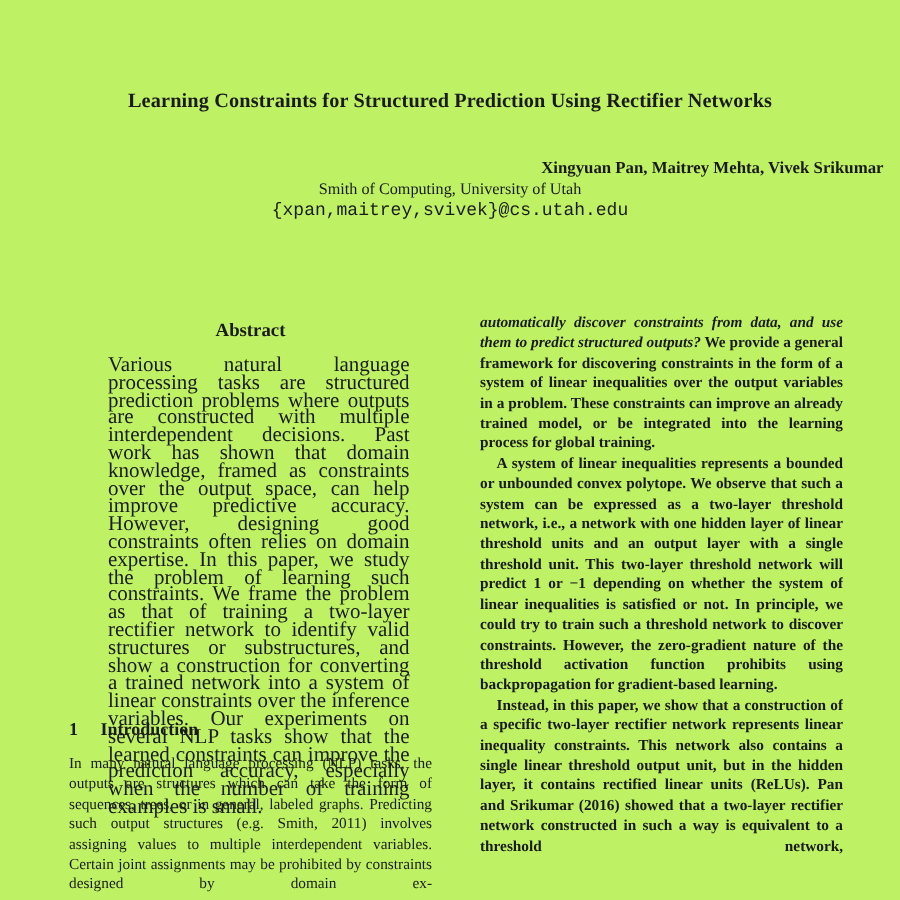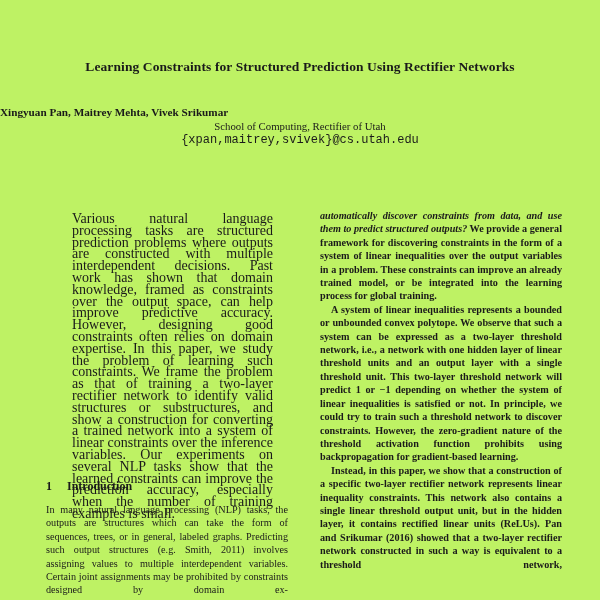--- a/index.html
+++ b/index.html
@@ -18,21 +18,21 @@
   }
   .paper-title {
     position: absolute; top: 59px; left: 20px; width: 560px;
     text-align: center;
     font-size: 13.5px; font-weight: bold;
     margin: 0;
     letter-spacing: 0.1px;
   }
   .authors {
     position: absolute; top: 106px; left: 0; width: 589px;
-    text-align: left;
+    text-align: right;
     font-size: 11.2px; font-weight: bold;
   }
   .affiliation {
     position: absolute; top: 120px; left: 0; width: 600px;
     text-align: center;
     font-size: 10.8px;
   }
   .email {
     position: absolute; top: 133px; left: 0; width: 600px;
     text-align: center;
@@ -81,26 +81,27 @@
 </style>
 </head>
 <body>
 
 <div class="page">
 
   <h1 class="paper-title">Learning Constraints for Structured Prediction Using Rectifier Networks</h1>
 
   <div class="authors">Xingyuan Pan, Maitrey Mehta, Vivek Srikumar</div>
 
-  <div class="affiliation">School of Computing, Rectifier of Utah</div>
+  <div class="affiliation">Smith of Computing, University of Utah</div>
 
   <div class="email">{xpan,maitrey,svivek}@cs.utah.edu</div>
 
   <div class="col col-left">
 
+    <div class="abstract-heading">Abstract</div>
 
     <p class="abstract-text">Various natural language processing tasks are structured prediction problems where outputs are constructed with multiple interdependent decisions. Past work has shown that domain knowledge, framed as constraints over the output space, can help improve predictive accuracy. However, designing good constraints often relies on domain expertise. In this paper, we study the problem of learning such constraints. We frame the problem as that of training a two-layer rectifier network to identify valid structures or substructures, and show a construction for converting a trained network into a system of linear constraints over the inference variables. Our experiments on several NLP tasks show that the learned constraints can improve the prediction accuracy, especially when the number of training examples is small.</p>
 
     <div class="intro-block">
       <div class="section-heading">
         <span class="sec-num">1</span><span>Introduction</span>
       </div>
       <p class="body-text cut">In many natural language processing (NLP) tasks, the outputs are structures which can take the form of sequences, trees, or in general, labeled graphs. Predicting such output structures (e.g. Smith, 2011) involves assigning values to multiple interdependent variables. Certain joint assignments may be prohibited by constraints designed by domain ex-</p>
     </div>
 

